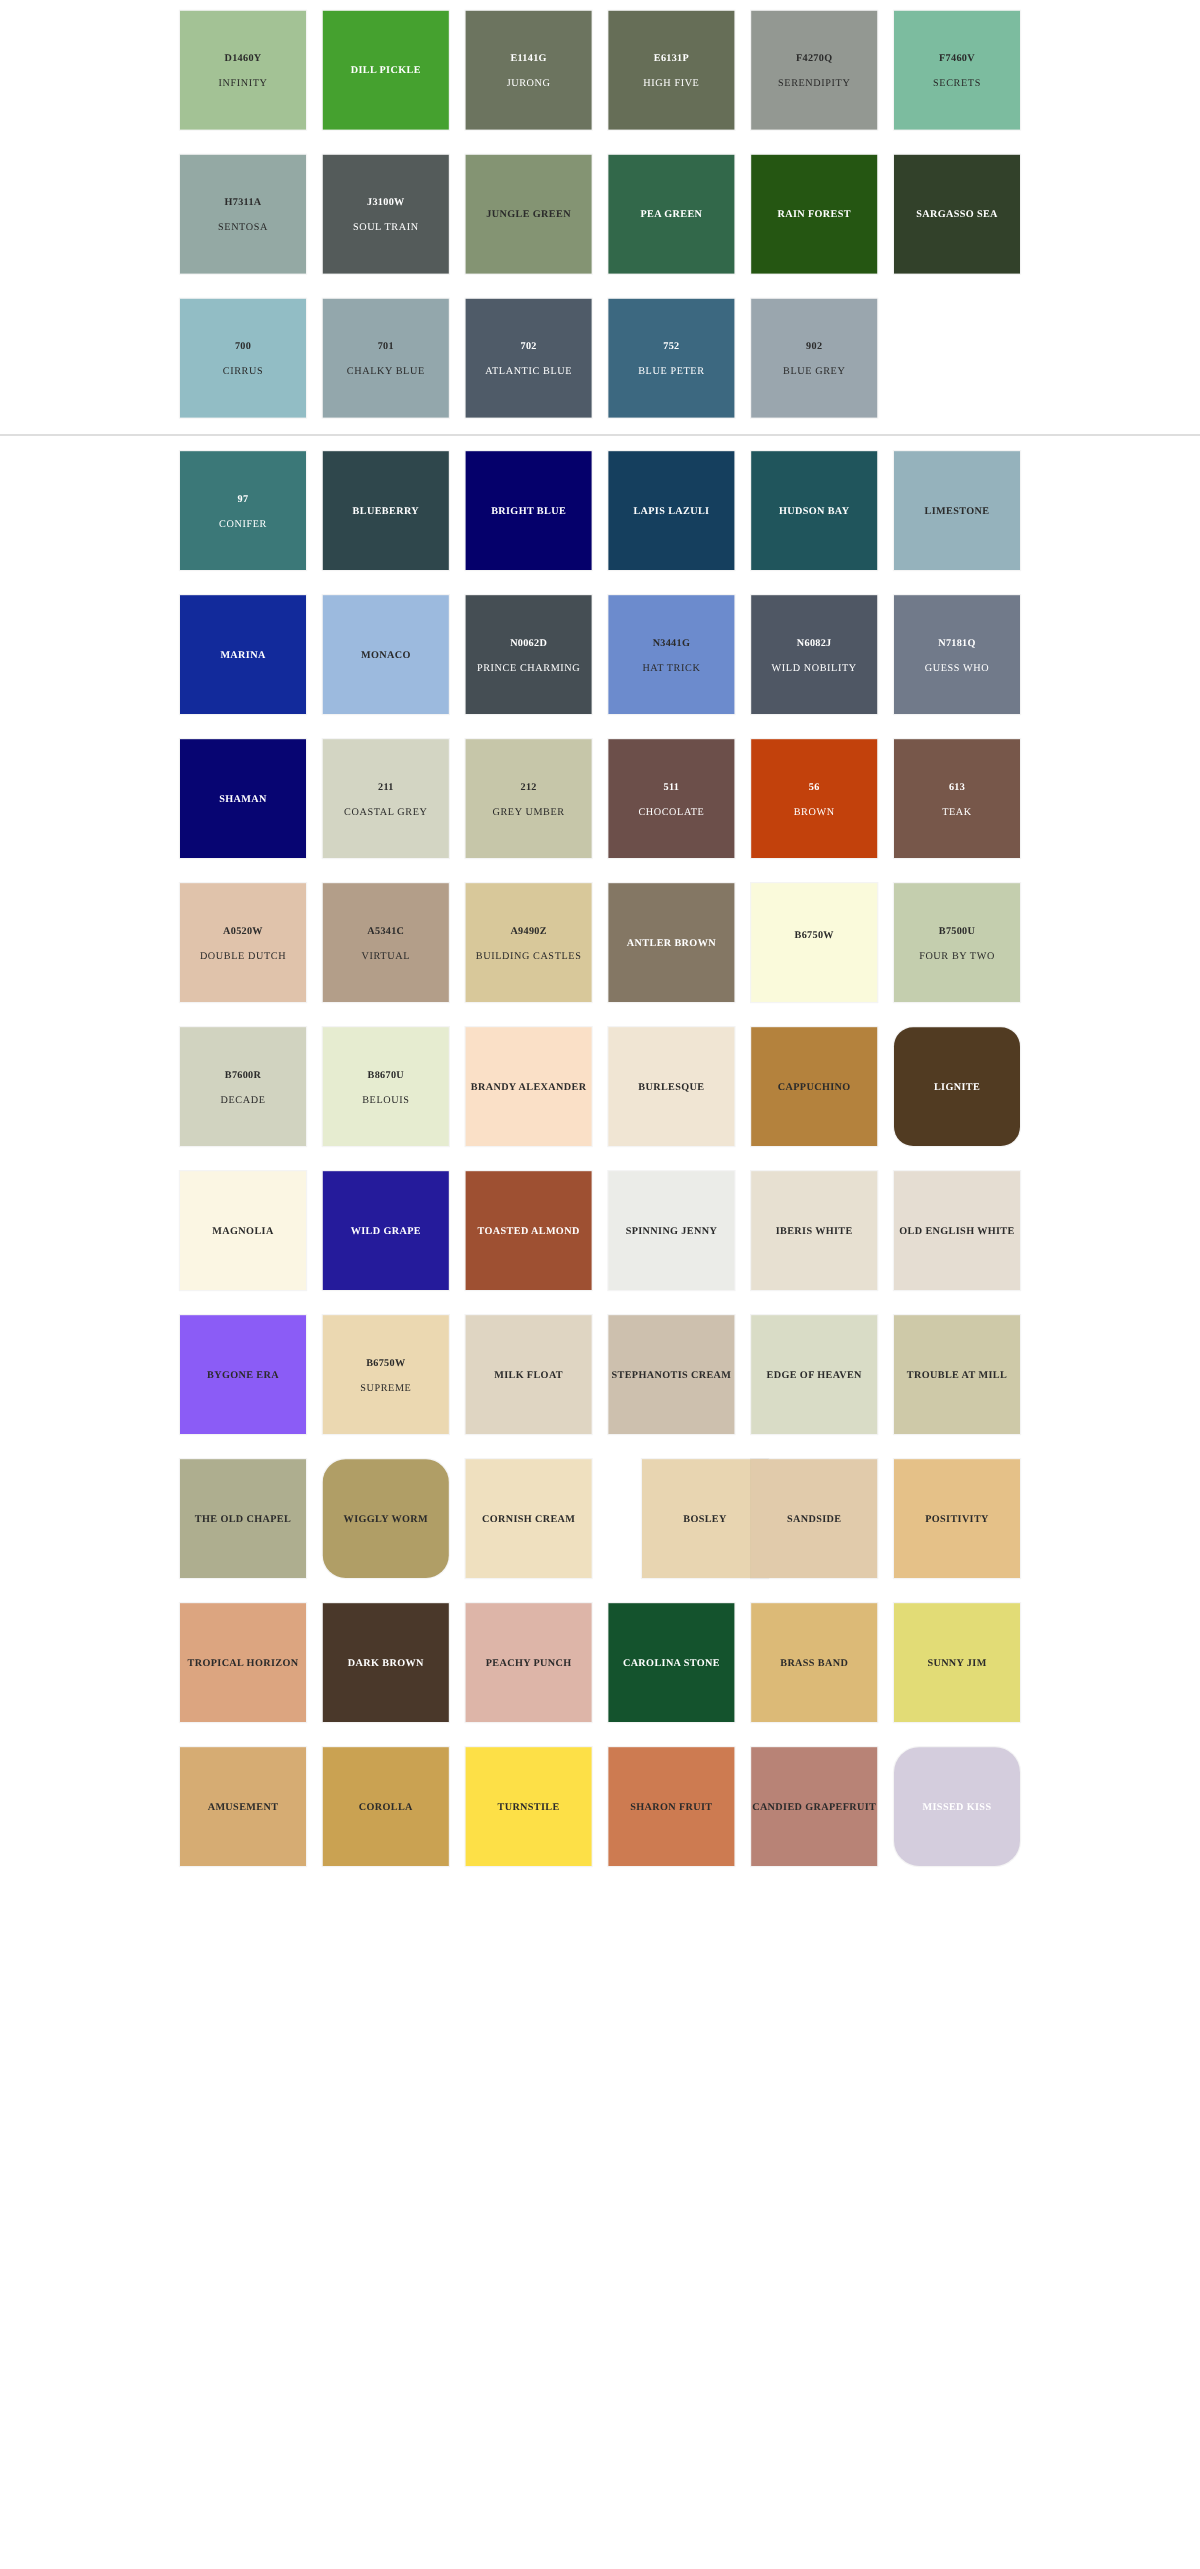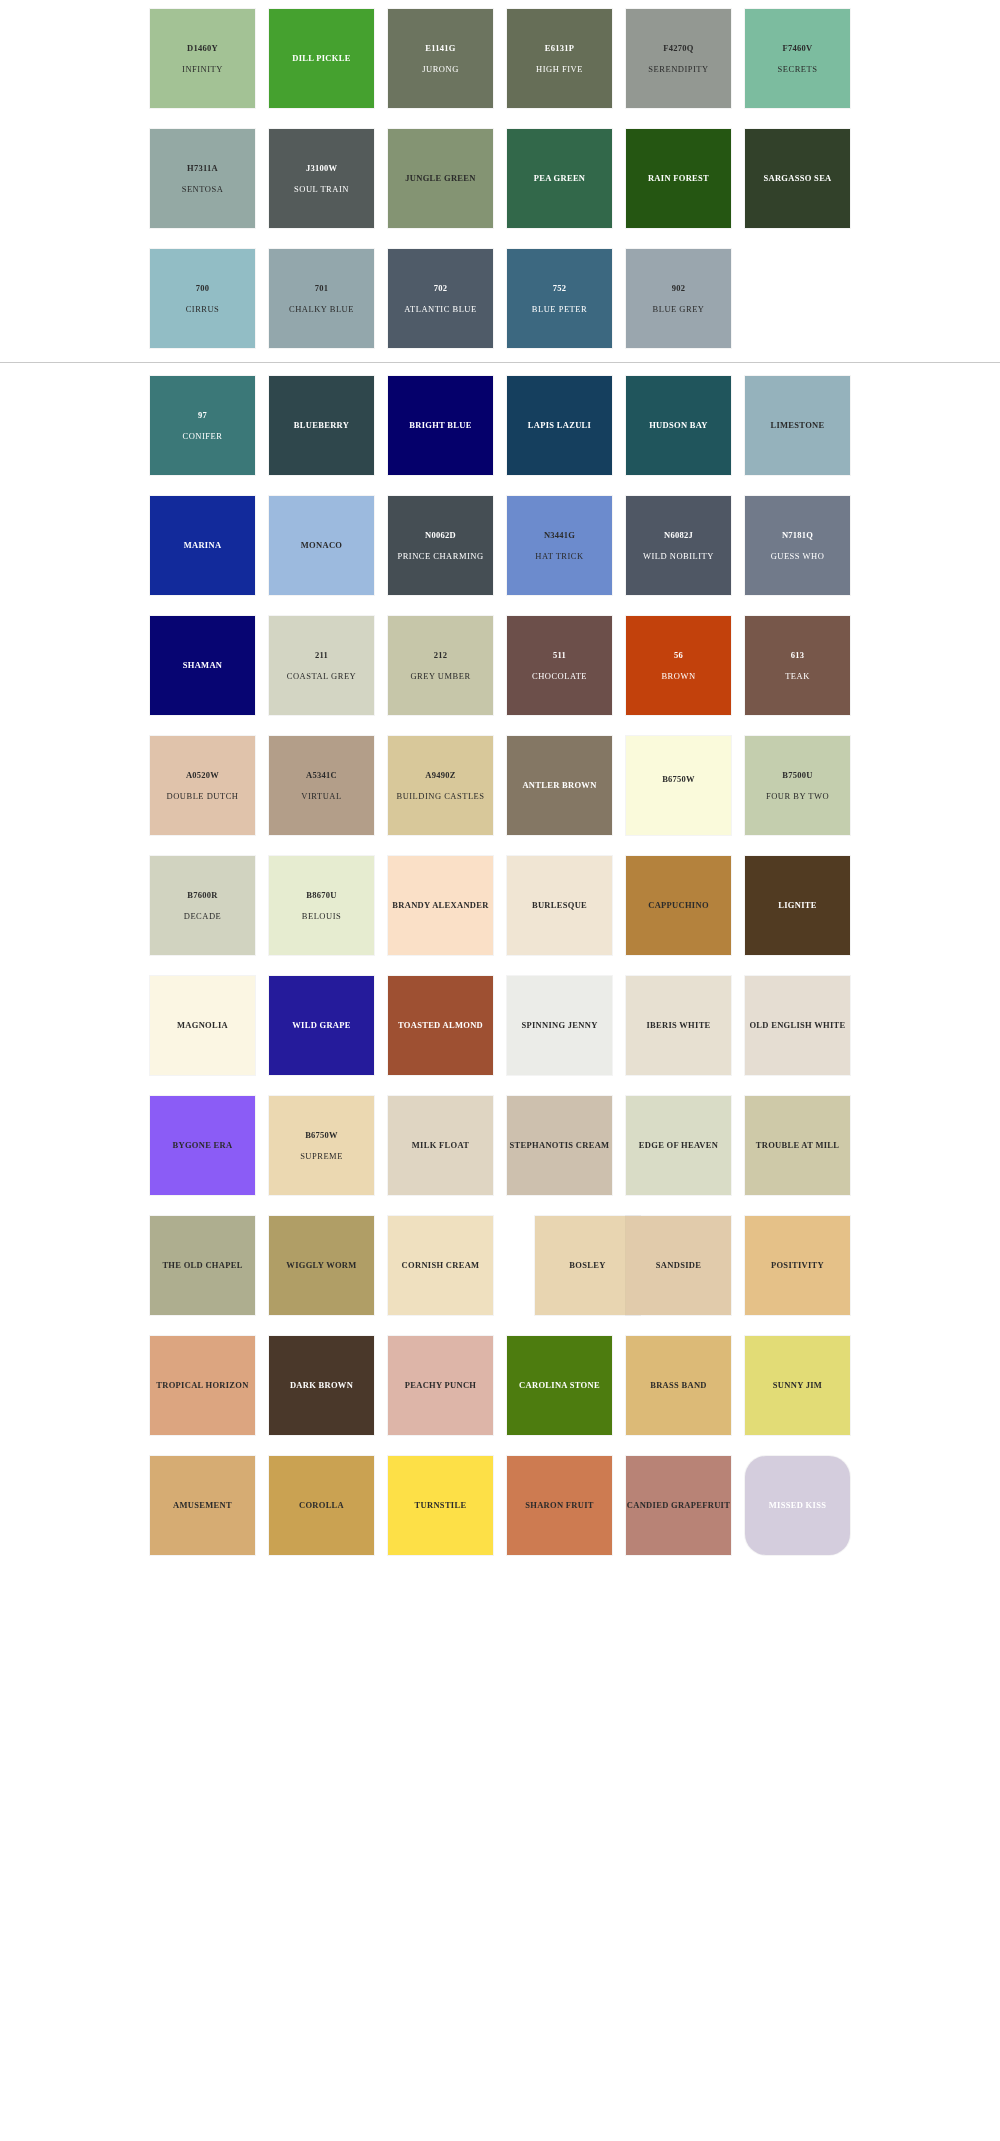--- a/index.html
+++ b/index.html
@@ -351,21 +351,21 @@
           <div class="swatch single" style="background: rgb(240, 229, 211); color: rgb(43, 43, 43);">
             <div class="lines">
               <div class="swatch-name">BURLESQUE</div>
             </div>
           </div>
           <div class="swatch single" style="background: rgb(180, 130, 61); color: rgb(43, 43, 43);">
             <div class="lines">
               <div class="swatch-name">CAPPUCHINO</div>
             </div>
           </div>
-          <div class="swatch single" style="background: rgb(81, 59, 34); color: rgb(255, 255, 255);">
+          <div class="swatch single" style="background: rgb(81, 59, 34); color: rgb(255, 255, 255); border-radius: 16px;">
             <div class="lines">
               <div class="swatch-name">LIGNITE</div>
             </div>
           </div>
           <div class="swatch single" style="background: rgb(251, 246, 227); color: rgb(43, 43, 43);">
             <div class="lines">
               <div class="swatch-name">MAGNOLIA</div>
             </div>
           </div>
           <div class="swatch single" style="background: rgb(37, 27, 155); color: rgb(255, 255, 255);">
@@ -422,21 +422,21 @@
           <div class="swatch single" style="background: rgb(206, 201, 168); color: rgb(43, 43, 43);">
             <div class="lines">
               <div class="swatch-name">TROUBLE AT MILL</div>
             </div>
           </div>
           <div class="swatch single" style="background: rgb(174, 174, 143); color: rgb(43, 43, 43);">
             <div class="lines">
               <div class="swatch-name">THE OLD CHAPEL</div>
             </div>
           </div>
-          <div class="swatch single" style="background: rgb(176, 158, 102); color: rgb(43, 43, 43);">
+          <div class="swatch single" style="background: rgb(176, 158, 102); color: rgb(43, 43, 43); border-radius: 19px;">
             <div class="lines">
               <div class="swatch-name">WIGGLY WORM</div>
             </div>
           </div>
           <div class="swatch single" style="background: rgb(239, 224, 191); color: rgb(43, 43, 43);">
             <div class="lines">
               <div class="swatch-name">CORNISH CREAM</div>
             </div>
           </div>
           <div class="swatch single" style="background: rgb(232, 213, 177); color: rgb(43, 43, 43); margin-left: 28px;">
@@ -462,21 +462,21 @@
           <div class="swatch single" style="background: rgb(74, 56, 42); color: rgb(255, 255, 255);">
             <div class="lines">
               <div class="swatch-name">DARK BROWN</div>
             </div>
           </div>
           <div class="swatch single" style="background: rgb(221, 181, 168); color: rgb(43, 43, 43);">
             <div class="lines">
               <div class="swatch-name">PEACHY PUNCH</div>
             </div>
           </div>
-          <div class="swatch single" style="background: #4d7c0f; color: rgb(255, 255, 255); text-align: right;">
+          <div class="swatch single" style="background: #14532d; color: rgb(255, 255, 255); text-align: right;">
             <div class="lines">
               <div class="swatch-name">CAROLINA STONE</div>
             </div>
           </div>
           <div class="swatch single" style="background: rgb(220, 186, 119); color: rgb(43, 43, 43);">
             <div class="lines">
               <div class="swatch-name">BRASS BAND</div>
             </div>
           </div>
           <div class="swatch single" style="background: rgb(226, 220, 118); color: rgb(43, 43, 43);">

